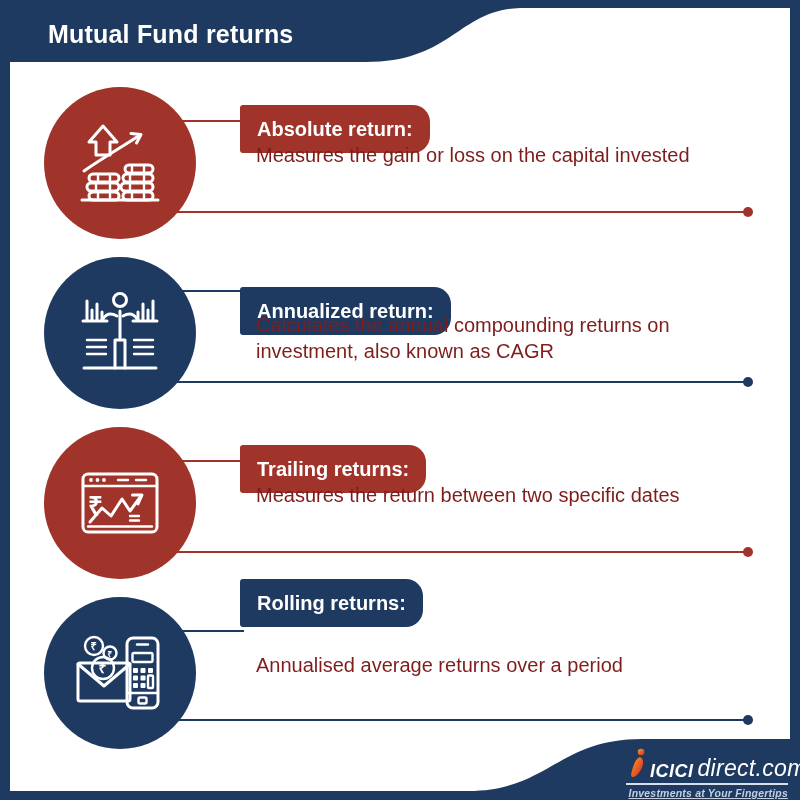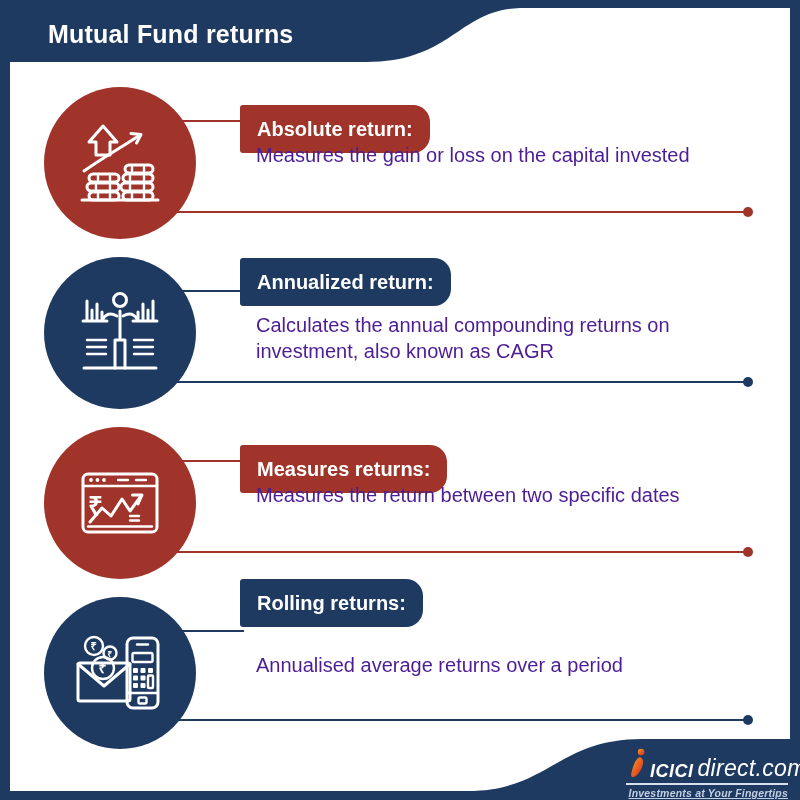--- a/index.html
+++ b/index.html
@@ -35,26 +35,26 @@
   .end-dot{position:absolute;left:743px;width:10px;height:10px;border-radius:50%;background:var(--accent);z-index:2;}
 
   .pill{
     position:absolute;left:240px;height:32px;z-index:4;
     display:inline-flex;align-items:center;padding:8px 17px;
     background:var(--accent);color:#ffffff;font-size:20px;font-weight:bold;
     border-radius:3px 17px 17px 3px;white-space:nowrap;
   }
   .desc{
     position:absolute;left:256px;width:445px;z-index:4;
-    color:#4c1d95;font-size:20px;line-height:26px;
+    color:#7f1d1d;font-size:20px;line-height:26px;
   }
 
   
   .s0 .section-circle{top:87px;}  .s0 .connector{top:120px;} .s0 .pill{top:105px;} .s0 .desc{top:142px;} .s0 .base-line{top:211px;} .s0 .end-dot{top:207px;}
-  .s1 .section-circle{top:257px;} .s1 .connector{top:290px;} .s1 .pill{top:258px;} .s1 .desc{top:312px;} .s1 .base-line{top:381px;} .s1 .end-dot{top:377px;}
+  .s1 .section-circle{top:257px;} .s1 .connector{top:290px;} .s1 .pill{top:287px;} .s1 .desc{top:312px;} .s1 .base-line{top:381px;} .s1 .end-dot{top:377px;}
   .s2 .section-circle{top:427px;} .s2 .connector{top:460px;} .s2 .pill{top:445px;} .s2 .desc{top:482px;} .s2 .base-line{top:551px;} .s2 .end-dot{top:547px;}
   .s3 .section-circle{top:597px;} .s3 .connector{top:630px;} .s3 .pill{top:579px;} .s3 .desc{top:652px;} .s3 .base-line{top:719px;} .s3 .end-dot{top:715px;}
 
   .footer-swoosh{position:absolute;left:0;bottom:9px;z-index:4;}
   .brand-block{position:absolute;left:626px;top:747px;width:162px;z-index:6;color:#fff;}
   .brand-row{display:flex;align-items:flex-end;}
   .brand-i{width:22px;height:33px;margin-right:2px;flex:0 0 auto;}
   .brand-bold{font-size:18px;font-weight:bold;font-style:italic;letter-spacing:.5px;line-height:1;}
   .brand-reg{font-size:23px;font-style:italic;line-height:1;margin-left:4px;letter-spacing:.3px;}
   .brand-sep{height:1.5px;background:#d7dfec;margin:3px 0 2px 0;width:100%;}
@@ -132,21 +132,21 @@
         <circle class="icon-fill" cx="27.5" cy="27" r="1.9"></circle>
         <circle class="icon-fill" cx="34" cy="27" r="1.9"></circle>
         <path class="icon-stroke-thin" d="M48,27 H58 M66,27 H76"></path>
         <text class="icon-text" x="18" y="62" font-size="26">₹</text>
         <path class="icon-stroke" d="M20,69 L32,55 L41,63 L52,46 L60,58 L71,43"></path>
         <path class="icon-stroke" d="M62.5,42 L72,42 L68,51"></path>
         <path class="icon-stroke-thin" d="M60,63 H69 M60,67.5 H69"></path>
         <path class="icon-stroke-thin" d="M18,73.5 H82"></path>
       </svg>
     </div>
-    <div class="pill">Measures returns:</div>
+    <div class="pill">Trailing returns:</div>
     <div class="desc">Measures the return between two specific dates</div>
   </div>
 
   <div class="section s3" style="--accent: #1f3a61;">
     <div class="connector"></div>
     <div class="base-line"></div>
     <div class="end-dot"></div>
     <div class="section-circle">
       <svg viewBox="0 0 100 100">
         <rect class="icon-stroke" x="8" y="40" width="52" height="38" rx="2"></rect>

